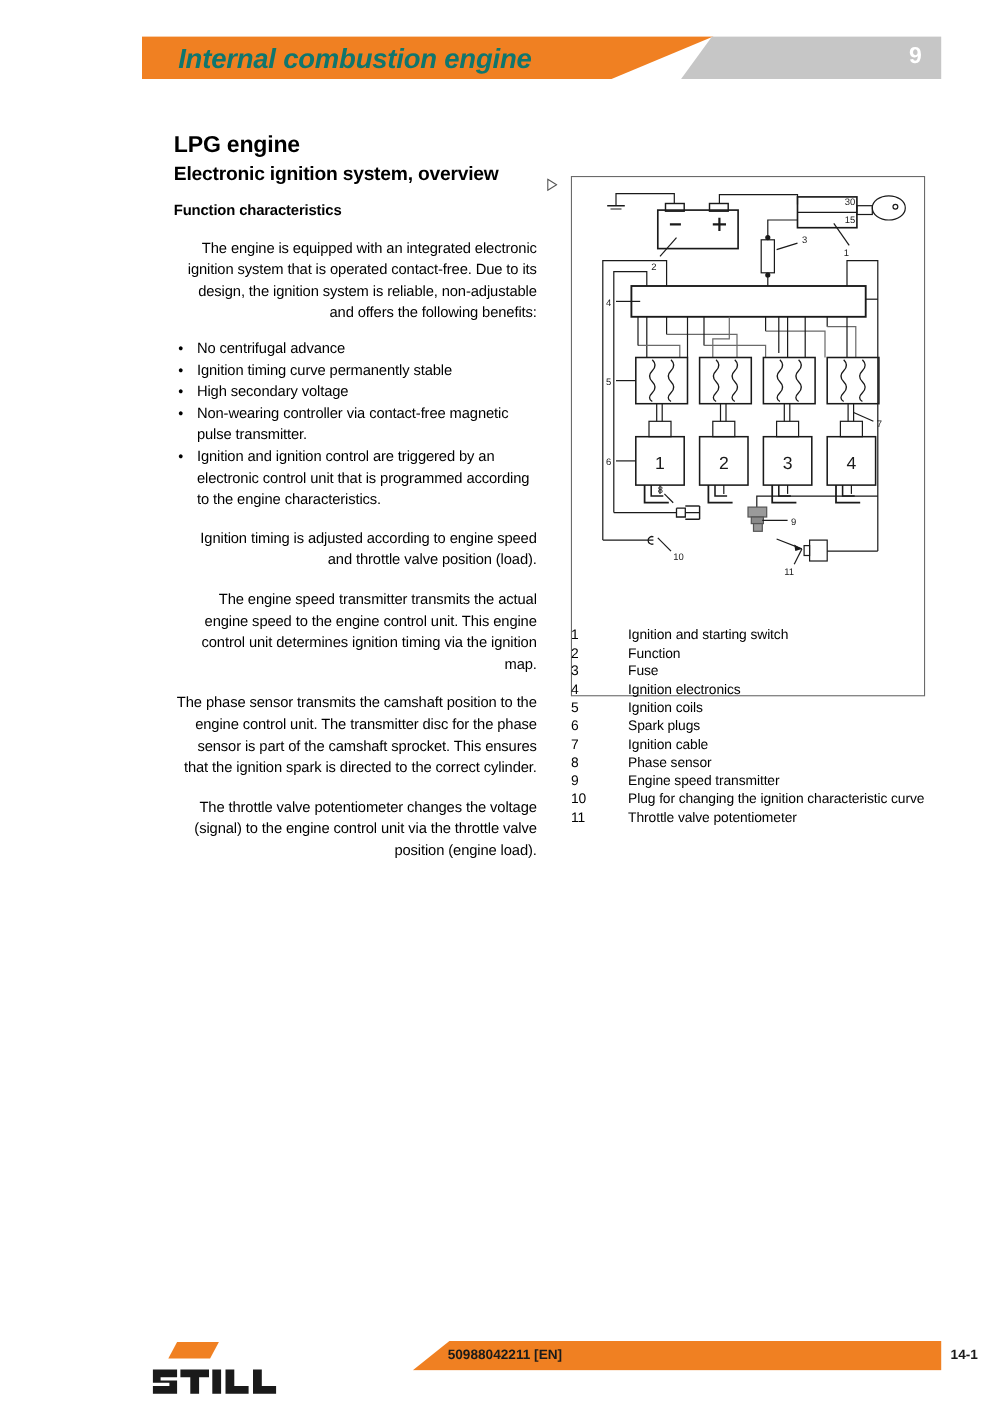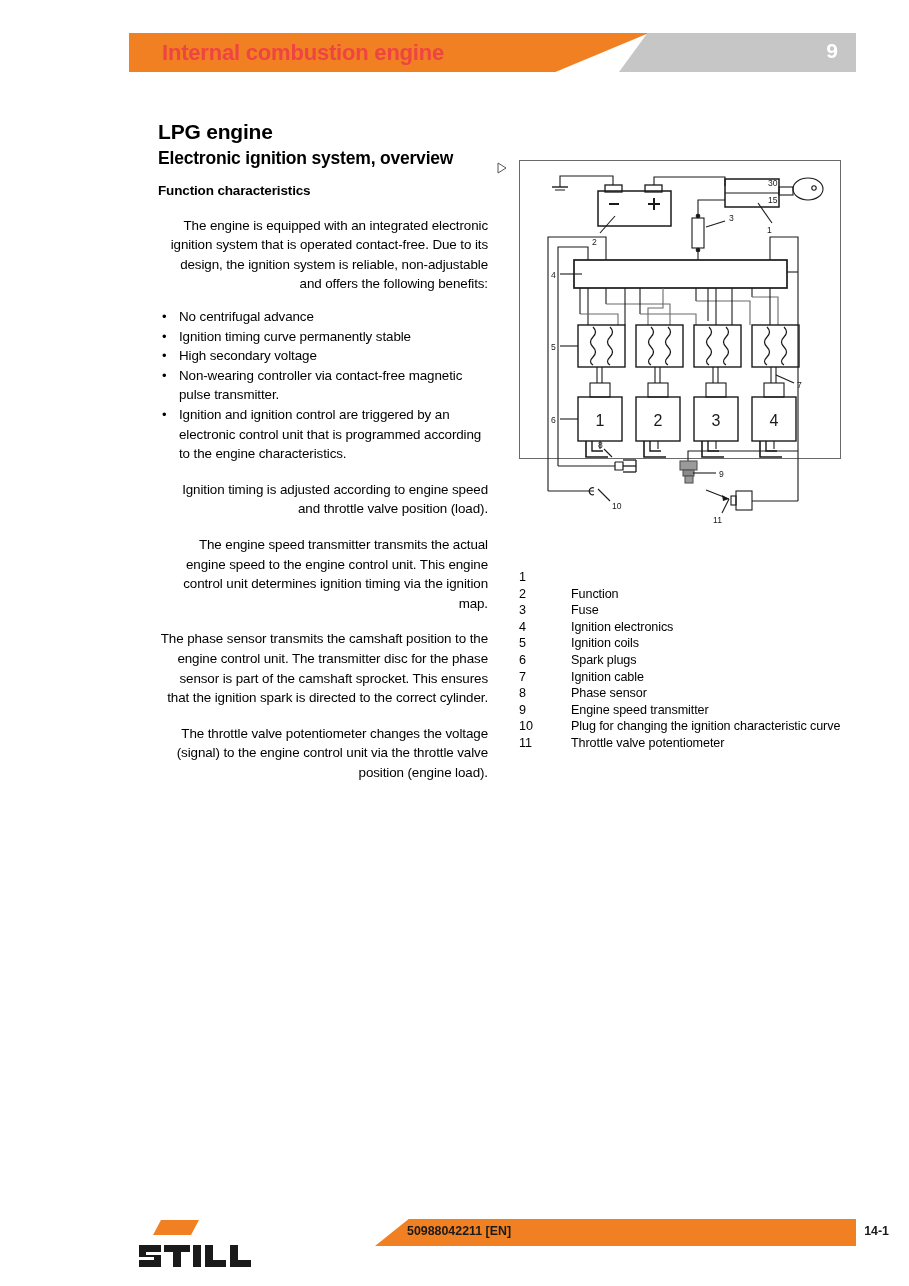--- a/index.html
+++ b/index.html
@@ -31,25 +31,26 @@
   .header-gray {
     position: absolute;
     left: 490px; top: 0;
     width: 237px; height: 39px;
     background: #C6C6C6;
     clip-path: polygon(12% 0, 100% 0, 100% 100%, 0 100%);
   }
   .header-title {
     position: absolute;
     left: 33px; top: 7px;
-    font-size: 22px;
-    font-weight: bold;
-    color: #ef4444;
+    font-size: 25px;
+    font-weight: bold;
+    color: #0f766e;
     letter-spacing: -0.2px;
     white-space: nowrap;
+    font-style: italic;
   }
   .header-chapter {
     position: absolute;
     right: 18px; top: 6px;
     font-size: 21px;
     font-weight: bold;
     color: #ffffff;
   }
 
   
@@ -110,21 +111,21 @@
   .marker-tri {
     position: absolute;
     left: 497px; top: 162px;
     width: 10px; height: 12px;
   }
 
   
   .figure {
     position: absolute;
     left: 519px; top: 160px;
-    width: 322px; height: 299px;
+    width: 322px; height: 473px;
     border: 1px solid #6a6a6a;
     background: #fff;
   }
   .figure svg { display: block; }
 
   
   .legend {
     position: absolute;
     left: 519px; top: 569px;
     width: 340px;
@@ -370,20 +371,21 @@
     <text x="138" y="265">2</text>
     <text x="196" y="265">3</text>
     <text x="254" y="265">4</text>
   </g>
 </svg>
 </div>
 
 <div class="legend">
   <div class="legend-row">
       <span class="legend-num">1</span>
+      <span class="legend-label">Ignition and starting switch</span>
     </div>
   <div class="legend-row">
       <span class="legend-num">2</span>
       <span class="legend-label">Function</span>
     </div>
   <div class="legend-row">
       <span class="legend-num">3</span>
       <span class="legend-label">Fuse</span>
     </div>
   <div class="legend-row">

